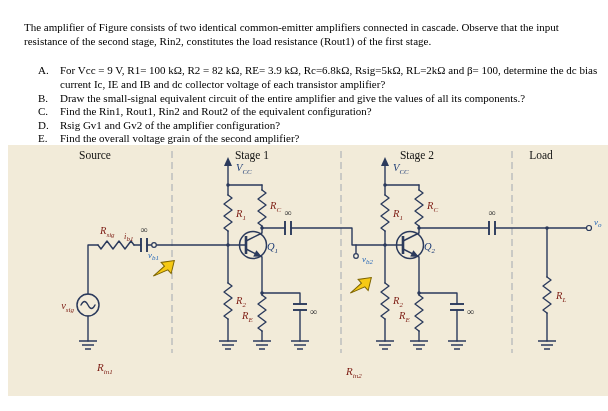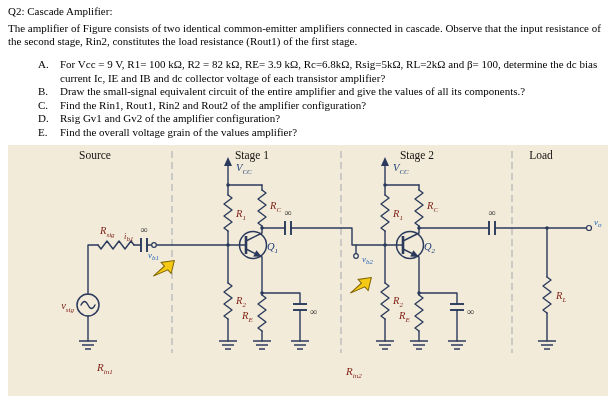--- a/index.html
+++ b/index.html
@@ -3,21 +3,21 @@
 <meta charset="utf-8">
 <style>
   html,body{margin:0;padding:0}
   body{
     width:608px;height:411px;position:relative;overflow:hidden;
     background:#ffffff;color:#000;
     font-family:"Liberation Serif","DejaVu Serif",serif;
   }
   .problem{position:absolute;left:8px;top:5px;width:596px;font-size:11px;line-height:1.24}
   .title{margin:0 0 3px 0}
-  .intro{margin:0}
+  .intro{margin:16px}
   .items{margin-top:9px}
   .item{display:flex}
   .item .lab{flex:none;width:22px;margin-left:30px}
   .item .txt{flex:1}
 
   .circuit-wrap{position:absolute;left:0;top:145px;width:608px;height:252px}
   svg text{font-family:"Liberation Serif","DejaVu Serif",serif}
   .paper{fill:#f2ebd9;stroke:none}
   .wire{stroke:#2b3a5c;stroke-width:1.4;fill:none;stroke-linecap:round;stroke-linejoin:round}
   .comp{stroke:#2b3a5c;stroke-width:1.5;fill:none}
@@ -34,42 +34,41 @@
   .lbl.big{font-size:11px}
   .navy{font-size:10.5px;font-style:italic;fill:#1b3a75}
   .blu{font-size:9px;font-style:italic;fill:#2a6ab8}
   .inf{font-size:10px;font-style:normal;fill:#3c3c3c}
   tspan.s{font-size:7px}
 </style>
 </head>
 <body>
 
 <div class="problem">
-  <p class="title">Q2: Cascade Amplifier:</p>
   <p class="intro">The amplifier of Figure consists of two identical common-emitter amplifiers connected in cascade. Observe that the input resistance of the second stage, Rin2, constitutes the load resistance (Rout1) of the first stage.</p>
   <div class="items">
     <div class="item">
       <span class="lab">A.</span>
       <span class="txt">For Vcc = 9 V, R1= 100 kΩ, R2 = 82 kΩ, RE= 3.9 kΩ, Rc=6.8kΩ, Rsig=5kΩ, RL=2kΩ and β= 100, determine the dc bias current Ic, IE and IB and dc collector voltage of each transistor amplifier?</span>
     </div>
     <div class="item">
       <span class="lab">B.</span>
       <span class="txt">Draw the small-signal equivalent circuit of the entire amplifier and give the values of all its components.?</span>
     </div>
     <div class="item">
       <span class="lab">C.</span>
-      <span class="txt">Find the Rin1, Rout1, Rin2 and Rout2 of the amplifier configuration?</span>
+      <span class="txt">Find the Rin1, Rout1, Rin2 and Rout2 of the equivalent configuration?</span>
     </div>
     <div class="item">
       <span class="lab">D.</span>
       <span class="txt">Rsig Gv1 and Gv2 of the amplifier configuration?</span>
     </div>
     <div class="item">
       <span class="lab">E.</span>
-      <span class="txt">Find the overall voltage grain of the values amplifier?</span>
+      <span class="txt">Find the overall voltage grain of the second amplifier?</span>
     </div>
   </div>
 </div>
 
 <div class="circuit-wrap">
 <svg width="608" height="252" viewBox="0 0 608 252" xmlns="http://www.w3.org/2000/svg">
   <defs>
     <path id="rz" d="M0,0 l4,3 l-8,6 l8,6 l-8,6 l8,6 l-8,6 l4,3"></path>
     <path id="rzh" d="M0,0 l3,4 l6,-8 l6,8 l6,-8 l6,8 l6,-8 l3,4"></path>
     <g id="gnd">

